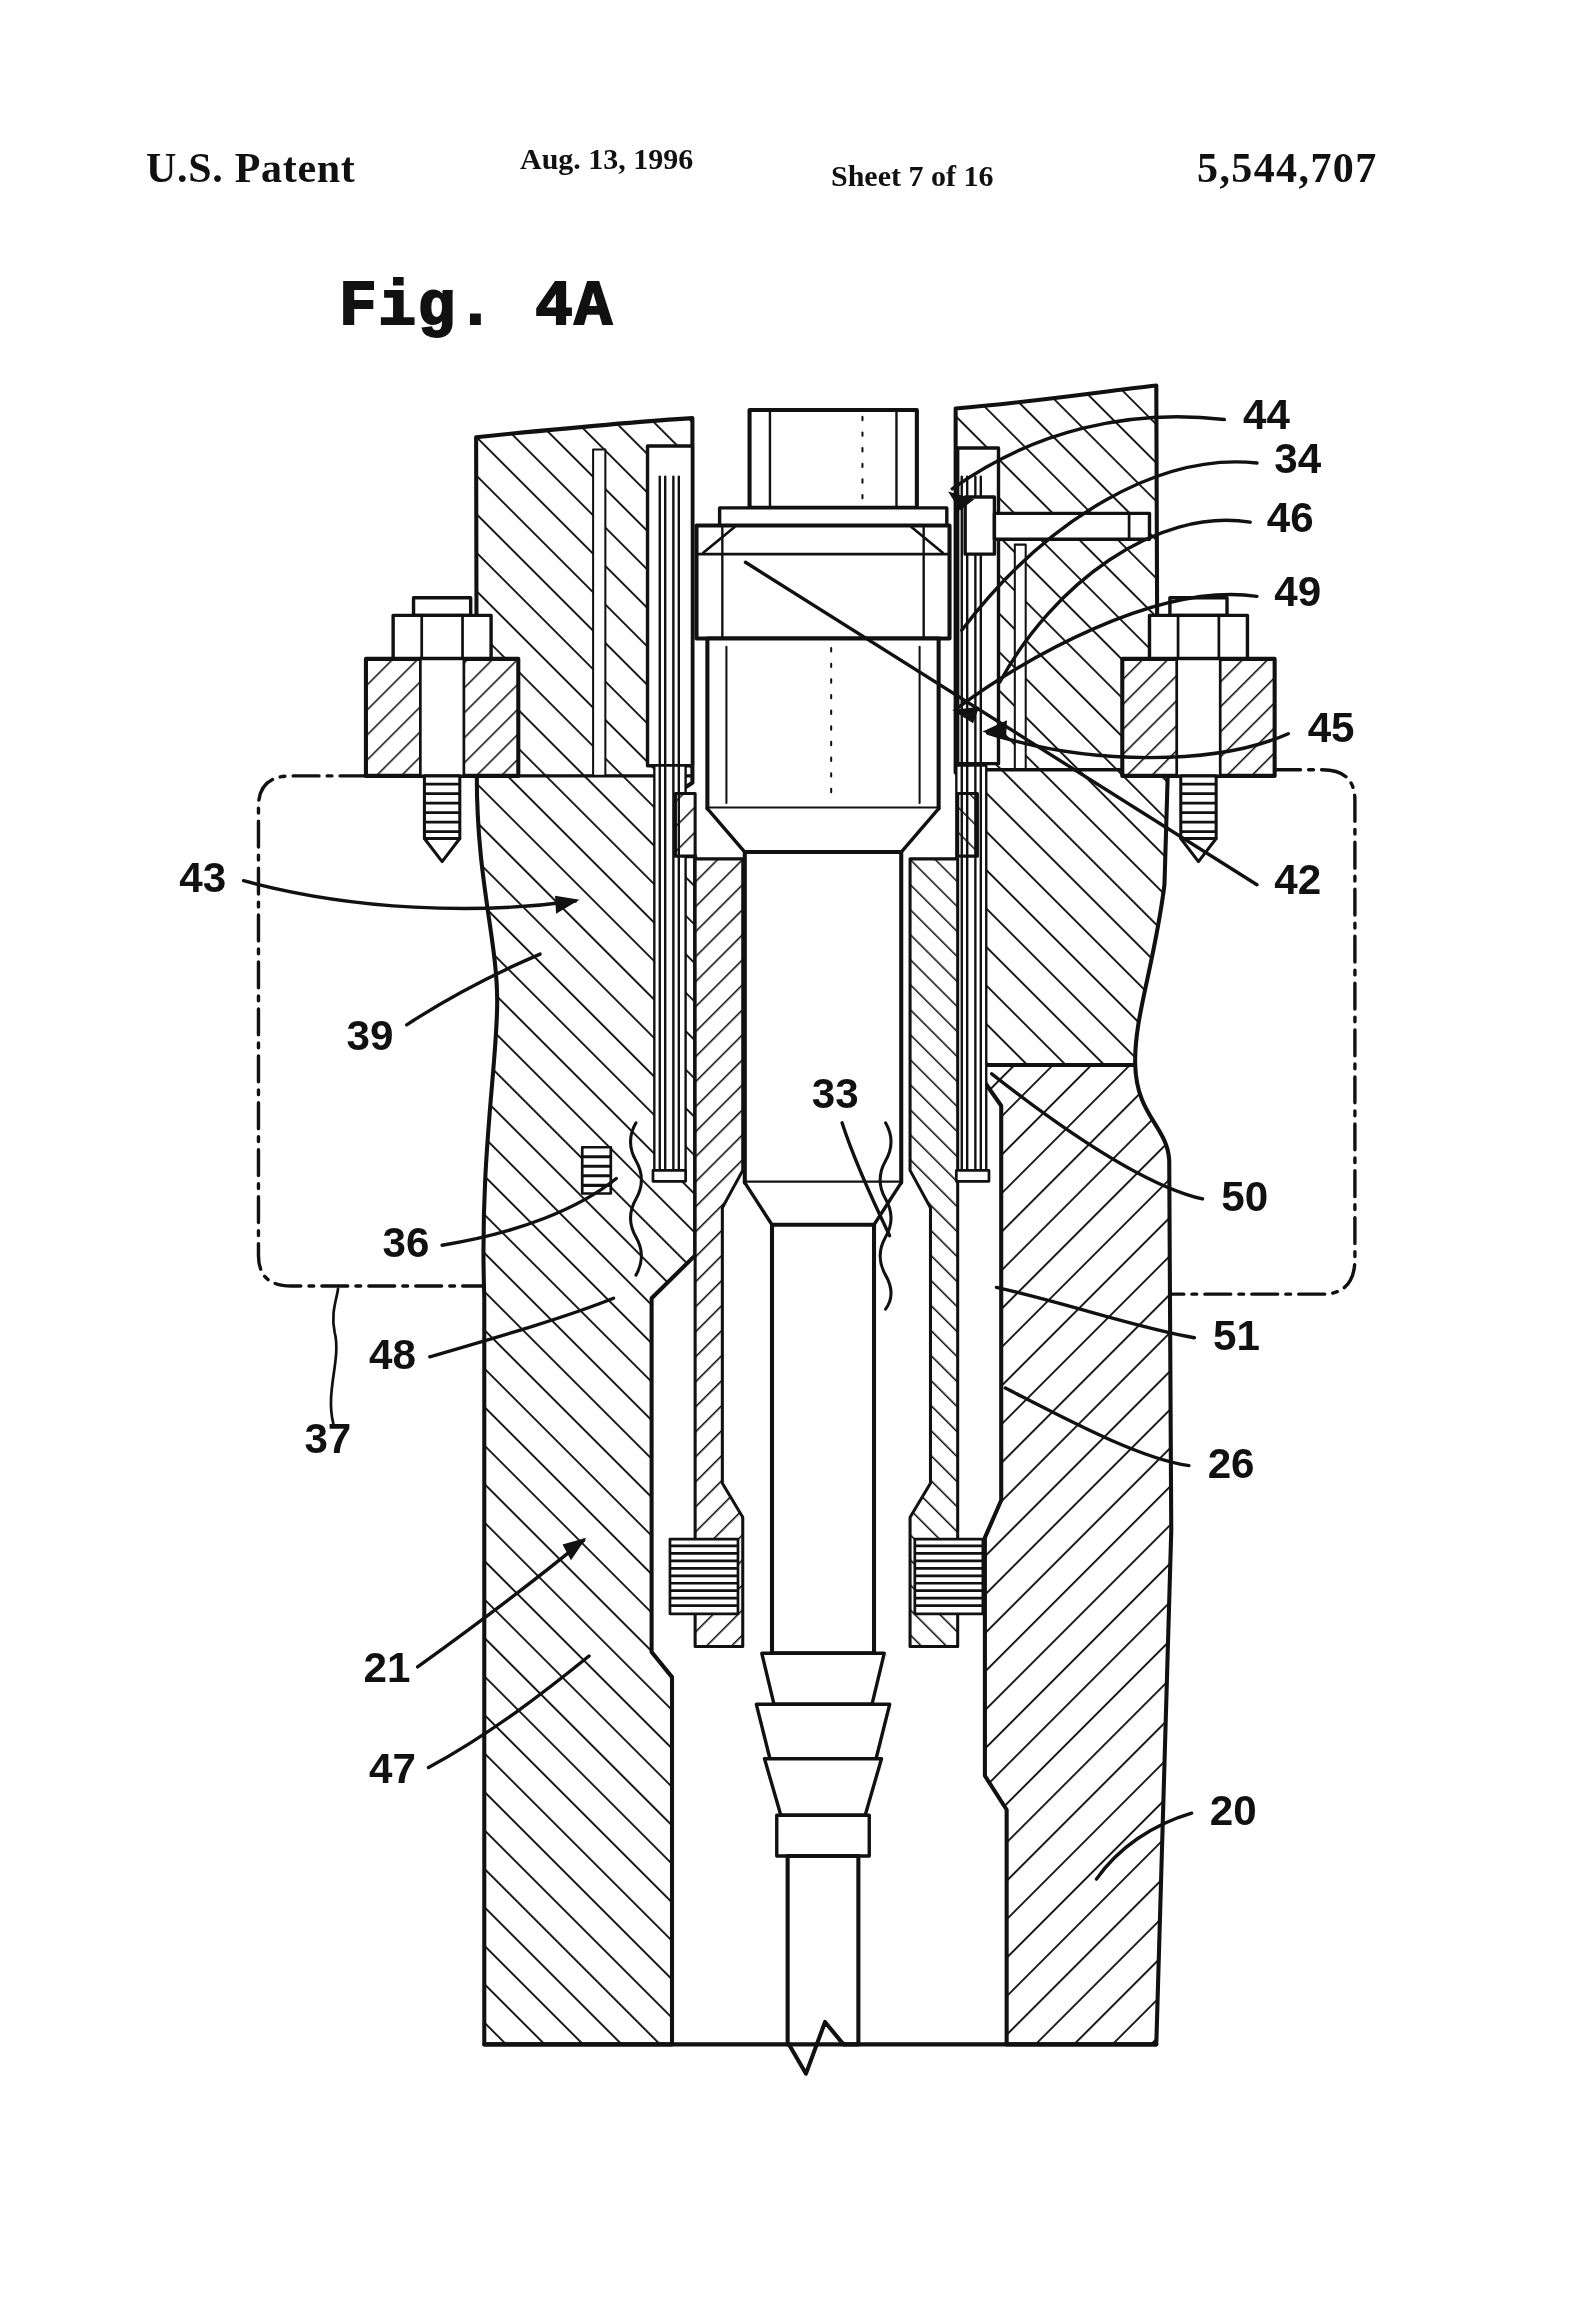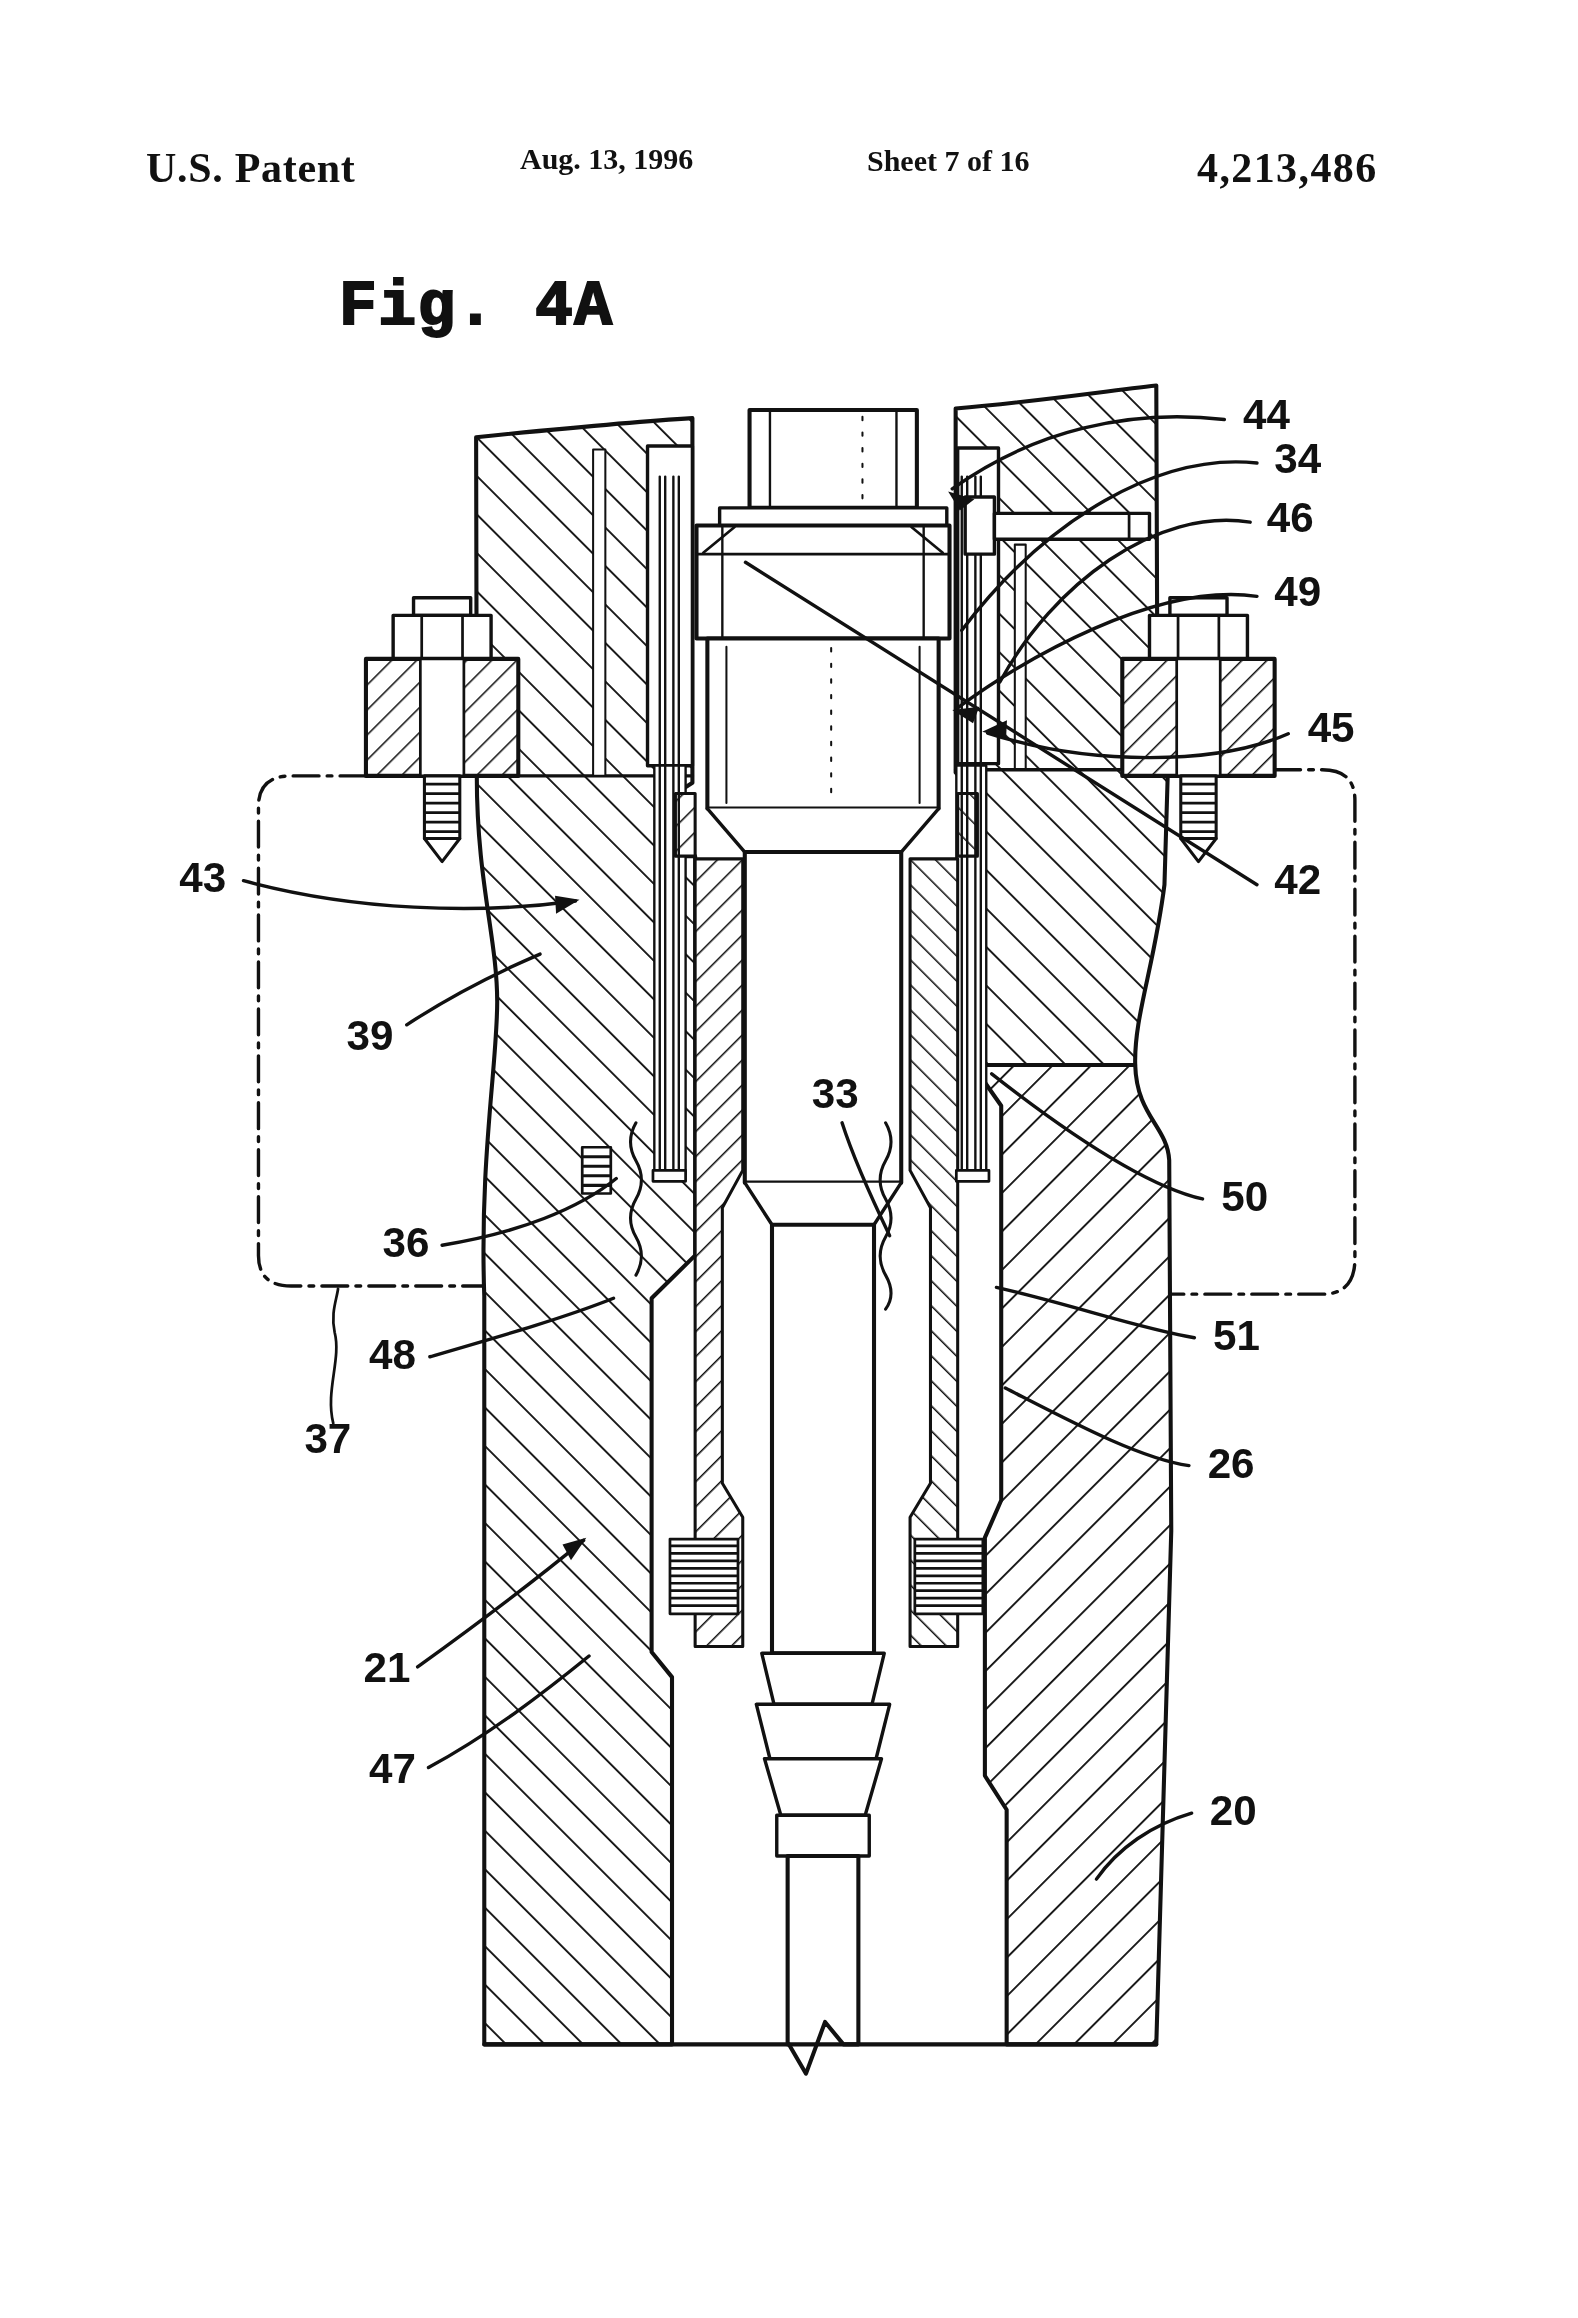--- a/index.html
+++ b/index.html
@@ -7,21 +7,21 @@
     position:relative;
     width:1578px;height:2319px;
     background:#ffffff;
     font-family:"Liberation Serif", serif;
     color:#111;
     overflow:hidden;
   }
   .hdr{position:absolute;white-space:nowrap;font-weight:bold;}
   .hdr-title{left:146px;top:144px;font-size:42px;letter-spacing:0.7px;}
   .hdr-date{left:520px;top:142px;font-size:30px;}
-  .hdr-sheet{left:831px;top:144px;font-size:30px;margin-left:36px;}
+  .hdr-sheet{left:831px;top:159px;font-size:30px;}
   .hdr-num{left:1197px;top:144px;font-size:42px;letter-spacing:1.4px;}
   .fig-caption{
     position:absolute;left:339px;top:272px;
     font-family:Liberation Mono, monospace;
     font-weight:bold;font-size:63px;letter-spacing:1.4px;
     -webkit-text-stroke:2px #111;
   }
   svg.drawing{position:absolute;left:0;top:0;}
   svg text.ref{
     font-family:"Liberation Sans", sans-serif;
@@ -31,21 +31,21 @@
   }
 </style>
 </head>
 <body>
 
 <div class="page">
 
   <div class="hdr hdr-title">U.S. Patent</div>
   <div class="hdr hdr-date">Aug. 13, 1996</div>
   <div class="hdr hdr-sheet">Sheet 7 of 16</div>
-  <div class="hdr hdr-num">4,213,486</div>
+  <div class="hdr hdr-num">5,544,707</div>
 
   <div class="fig-caption">Fig. 4A</div>
 
   <svg class="drawing" width="1578" height="2319" viewBox="0 0 2320 3408" stroke-linejoin="round" stroke-linecap="round">
     <defs>
 
       <pattern id="pA" patternUnits="userSpaceOnUse" width="40" height="40" patternTransform="rotate(-45)">
         <rect width="40" height="40" fill="#ffffff"></rect>
         <line x1="0" y1="0" x2="0" y2="40" stroke="#111" stroke-width="5.5"></line>
       </pattern>

